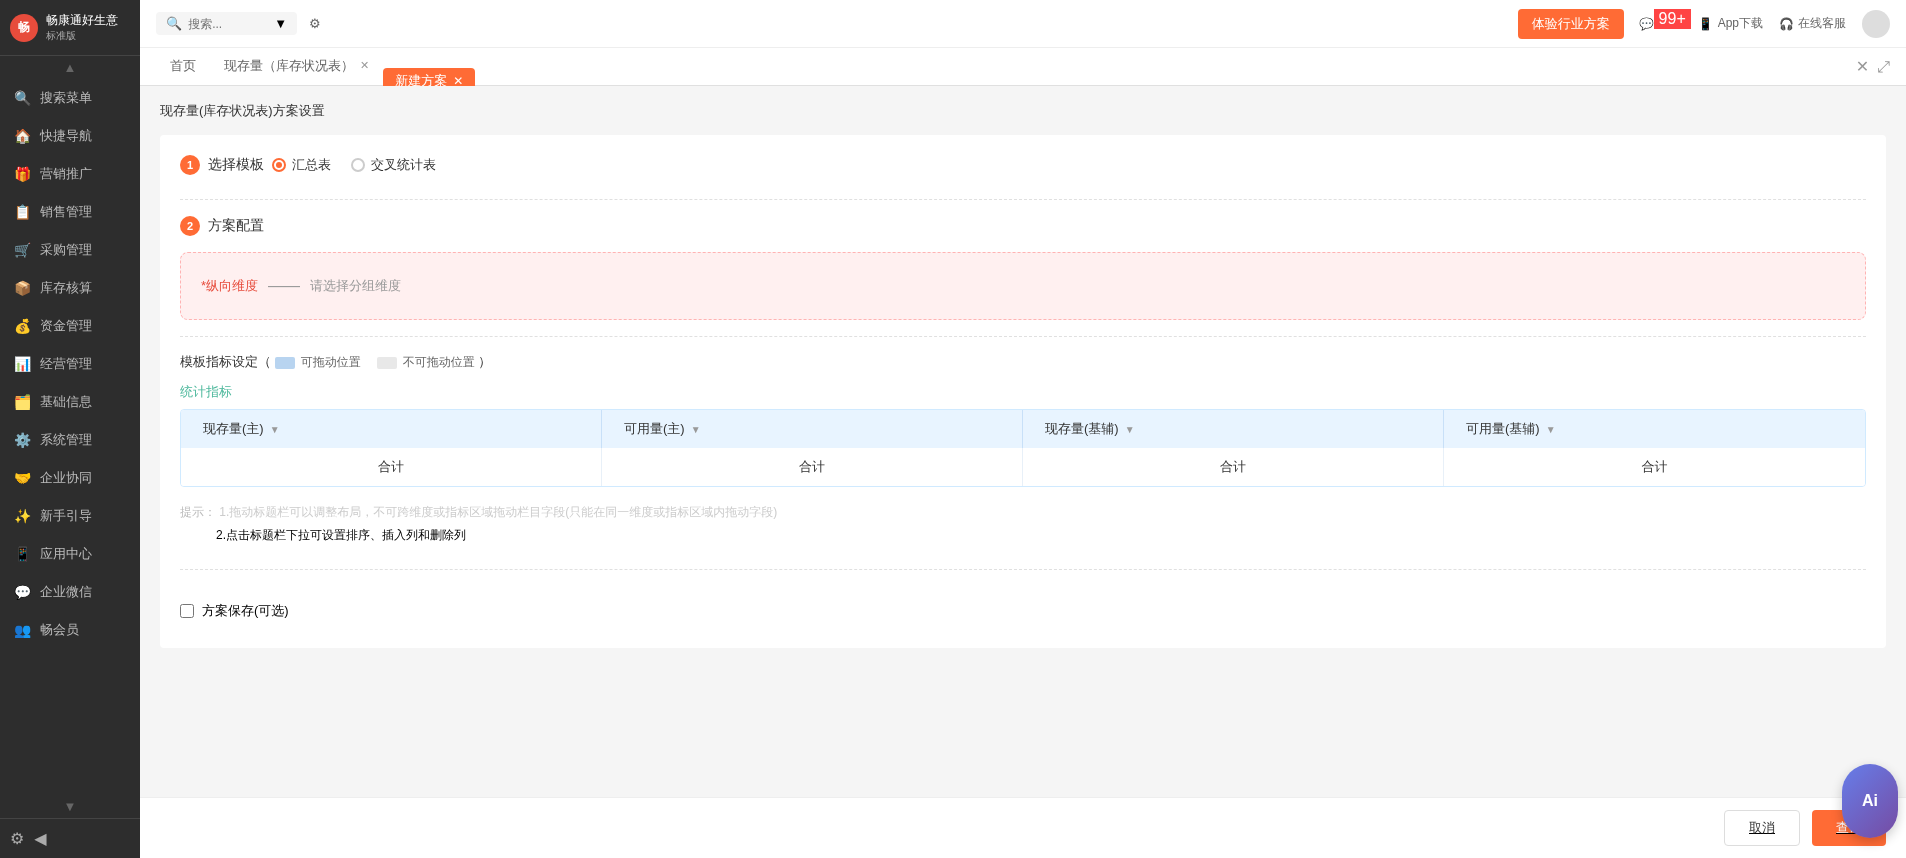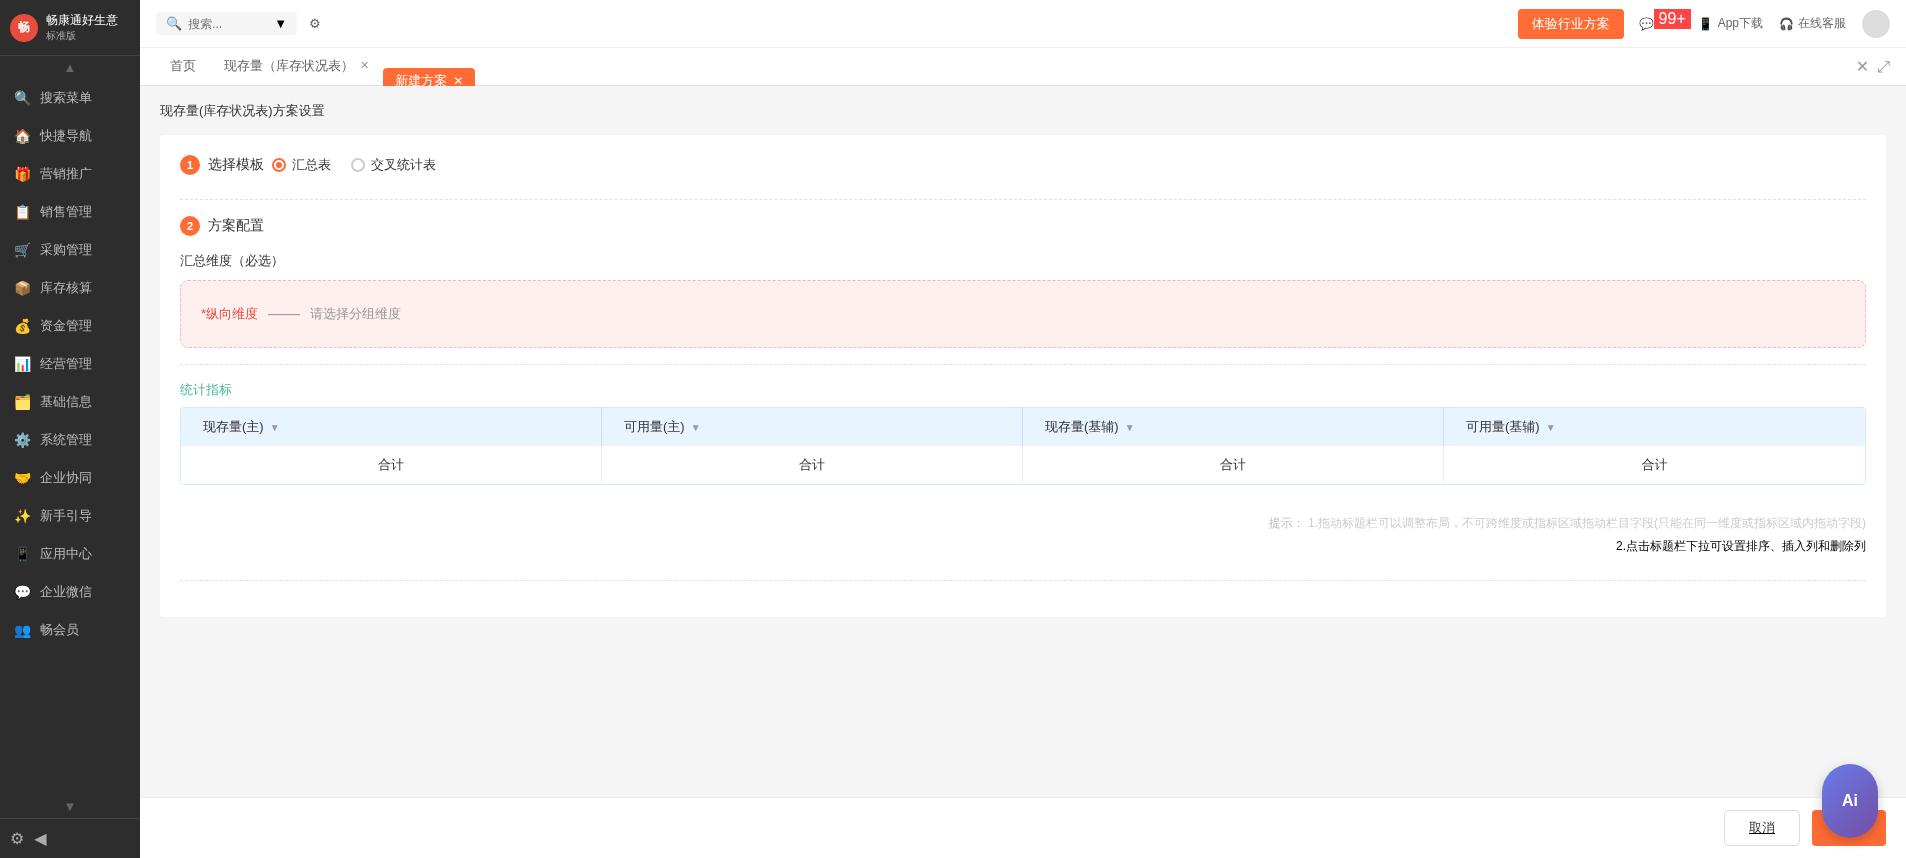--- a/index.html
+++ b/index.html
@@ -179,21 +179,21 @@
       display: grid; grid-template-columns: repeat(4, 1fr);
       background: #fff;
     }
     .stats-cell {
       padding: 10px 14px; font-size: 13px; color: #333; text-align: center;
       border-right: 1px solid #e8f0f8;
     }
     .stats-cell:last-child { border-right: none; }
 
     
-    .tips-section { margin-top: 29px; text-align: right; }
+    .tips-section { margin-top: 16px; }
     .tip-item { font-size: 12px; color: #ccc; margin-bottom: 4px; line-height: 1.6; }
 
     
     .save-section {
       padding: 16px 0 8px;
       display: flex; align-items: center; gap: 8px;
     }
     .save-checkbox { width: 14px; height: 14px; border: 1px solid #ccc; cursor: pointer; }
 
     
@@ -209,21 +209,21 @@
       background: #fff; border: 1px solid #ddd; color: #333;
       padding: 8px 24px; border-radius: 4px; cursor: pointer; font-size: 13px;
     }
     .btn-query {
       background: #ff6b35; border: none; color: white;
       padding: 8px 24px; border-radius: 4px; cursor: pointer; font-size: 13px;
     }
 
     
     .ai-bubble {
-      position: fixed; bottom: 20px; right: 28px;
+      position: fixed; bottom: 20px; right: 8px;
       background: linear-gradient(135deg, #667eea, #764ba2);
       color: white; border-radius: 50px; padding: 28px 20px;
       font-size: 16px; font-weight: bold; cursor: pointer;
       box-shadow: 0 4px 12px rgba(0,0,0,0.2);
       display: flex; align-items: center; gap: 6px;
     }
   </style>
 </head>
 <body>
 
@@ -378,32 +378,43 @@
       </div>
 
       <hr class="divider">
 
       <div class="section">
         <div class="section-header">
           <div class="section-num">2</div>
           <span class="section-title">方案配置</span>
         </div>
 
-        <div class="dim-label">
-          <span>汇总维度（必选）</span>
-        </div>
 
         <div class="dim-box">
           <span class="dim-field">*纵向维度</span>
           <span class="dim-arrow">——</span>
           <span class="dim-placeholder">请选择分组维度</span>
         </div>
 
         <hr class="divider">
 
+        <div class="indicator-label">
+          <span>模板指标设定（</span>
+          <span class="indicator-legend" style="display:inline-flex; gap:16px; vertical-align:middle;">
+            <span class="legend-item">
+              <span class="legend-box movable"></span>
+              <span>可拖动位置</span>
+            </span>
+            <span class="legend-item">
+              <span class="legend-box fixed"></span>
+              <span>不可拖动位置</span>
+            </span>
+          </span>
+          <span>）</span>
+        </div>
 
         <div class="stats-section">
           <div class="stats-label">统计指标</div>
           <div class="stats-table">
             <div class="stats-table-header">
               <div class="stats-col-header">
                 <span>现存量(主)</span>
                 <span class="chevron">▼</span>
               </div>
               <div class="stats-col-header">
@@ -434,20 +445,24 @@
             <span style="color:#ccc;font-size:12px;">1.拖动标题栏可以调整布局，不可跨维度或指标区域拖动栏目字段(只能在同一维度或指标区域内拖动字段)</span>
           </div>
           <div class="tip-item" style="padding-left:36px;">
             <span style="color:#000000;font-size:12px;">2.点击标题栏下拉可设置排序、插入列和删除列</span>
           </div>
         </div>
       </div>
 
       <hr class="divider">
 
+      <div class="save-section">
+        <input type="checkbox" class="save-checkbox" style="">
+        <span>方案保存(可选)</span>
+      </div>
 
     </div>
   </div>
 
   <div class="footer">
     <button class="btn-cancel">取消</button>
     <button class="btn-query">查询</button>
   </div>
 </div>
 

